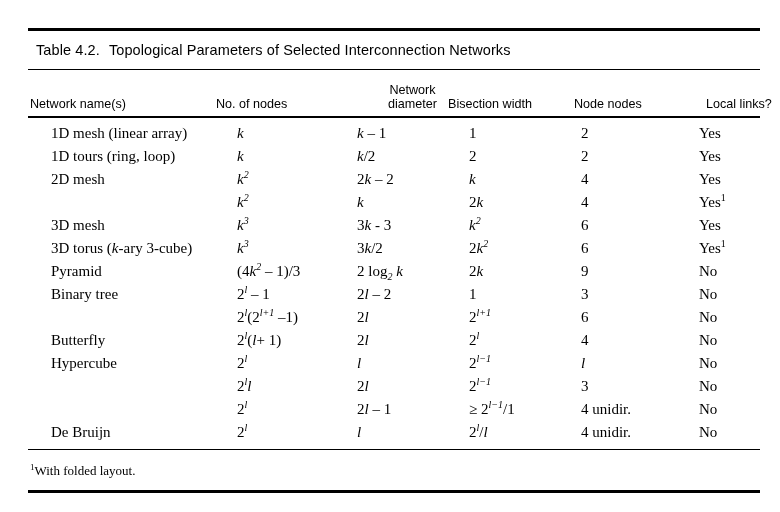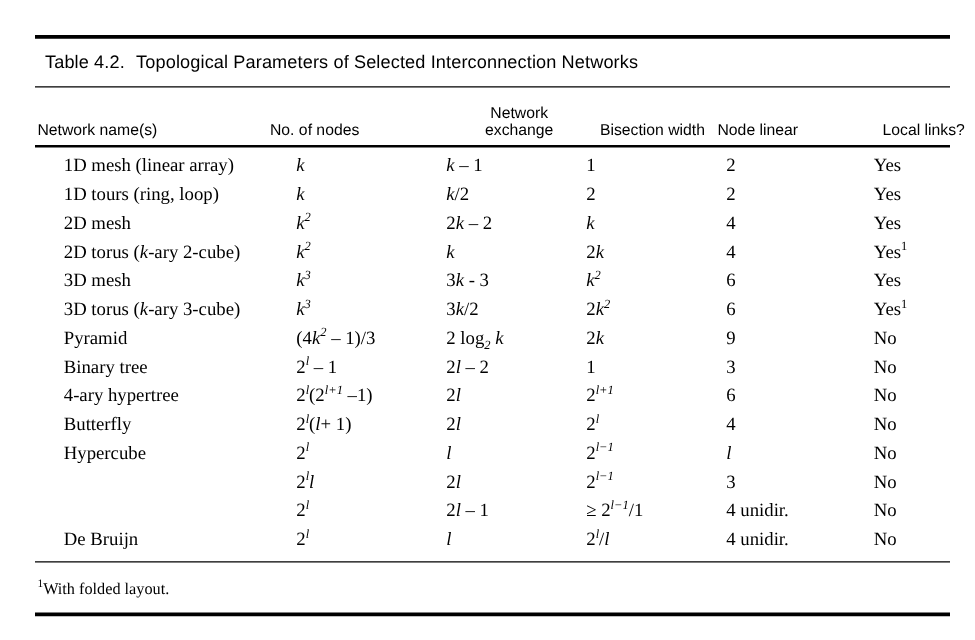--- a/index.html
+++ b/index.html
@@ -67,21 +67,21 @@
   .thead .hcell {
     position: absolute;
     white-space: nowrap;
     line-height: 14px;
   }
   .hc1 { left: 2px;   bottom: 5px; }
   .hc2 { left: 188px; bottom: 5px; }
   .hc3 { left: 340px; bottom: 5px; text-align: center; margin-left: 20px; }
   .hc3 .l1 { display: block; }
   .hc3 .l2 { display: block; }
-  .hc4 { left: 420px; bottom: 5px; margin-left: 32px; }
+  .hc4 { left: 420px; bottom: 5px; }
   .hc5 { left: 546px; bottom: 5px; }
   .hc6 { left: 678px; bottom: 5px; }
 
   
   .tbody {
     position: relative;
     padding-top: 4px;
     padding-bottom: 5px;
     margin-left: 21px;
   }
@@ -135,24 +135,24 @@
       <span class="cap-num">Table 4.2.</span><span>Topological Parameters of Selected Interconnection Networks</span>
     </div>
 
     <div class="rule-thin"></div>
 
     <div class="thead">
       <div class="hcell hc1">Network name(s)</div>
       <div class="hcell hc2">No. of nodes</div>
       <div class="hcell hc3">
         <span class="l1">Network</span>
-        <span class="l2">exchange</span>
+        <span class="l2">diameter</span>
       </div>
       <div class="hcell hc4">Bisection width</div>
-      <div class="hcell hc5">Node linear</div>
+      <div class="hcell hc5">Node nodes</div>
       <div class="hcell hc6">Local links?</div>
     </div>
 
     <div class="rule-mid"></div>
 
     <div class="tbody" id="table-body">
         <div class="row">
           <div class="cell c1">1D mesh (linear array)</div>
           <div class="cell c2 math">k</div>
           <div class="cell c3 math">k<span class="upr"> </span><span class="upr">–</span><span class="upr"> </span><span class="upr">1</span></div>
@@ -170,21 +170,20 @@
         </div>
         <div class="row">
           <div class="cell c1">2D mesh</div>
           <div class="cell c2 math">k<sup>2</sup></div>
           <div class="cell c3 math"><span class="upr">2</span>k<span class="upr"> </span><span class="upr">–</span><span class="upr"> </span><span class="upr">2</span></div>
           <div class="cell c4 math">k</div>
           <div class="cell c5 math"><span class="upr">4</span></div>
           <div class="cell c6">Yes</div>
         </div>
         <div class="row">
-          <div class="cell c1">2D torus (<span class="math">k</span>-ary 2-cube)</div>
           <div class="cell c2 math">k<sup>2</sup></div>
           <div class="cell c3 math">k</div>
           <div class="cell c4 math"><span class="upr">2</span>k</div>
           <div class="cell c5 math"><span class="upr">4</span></div>
           <div class="cell c6">Yes<sup class="upr">1</sup></div>
         </div>
         <div class="row">
           <div class="cell c1">3D mesh</div>
           <div class="cell c2 math">k<sup>3</sup></div>
           <div class="cell c3 math"><span class="upr">3</span>k<span class="upr"> </span><span class="upr">-</span><span class="upr"> </span><span class="upr">3</span></div>
@@ -210,21 +209,20 @@
         </div>
         <div class="row">
           <div class="cell c1">Binary tree</div>
           <div class="cell c2 math"><span class="upr">2</span><sup>l</sup><span class="upr"> </span><span class="upr">–</span><span class="upr"> </span><span class="upr">1</span></div>
           <div class="cell c3 math"><span class="upr">2</span>l<span class="upr"> </span><span class="upr">–</span><span class="upr"> </span><span class="upr">2</span></div>
           <div class="cell c4 math"><span class="upr">1</span></div>
           <div class="cell c5 math"><span class="upr">3</span></div>
           <div class="cell c6">No</div>
         </div>
         <div class="row">
-          <div class="cell c1">4-ary hypertree</div>
           <div class="cell c2 math"><span class="upr">2</span><sup>l</sup><span class="upr">(</span><span class="upr">2</span><sup>l+1</sup><span class="upr"> </span><span class="upr">–</span><span class="upr">1</span><span class="upr">)</span></div>
           <div class="cell c3 math"><span class="upr">2</span>l</div>
           <div class="cell c4 math"><span class="upr">2</span><sup>l+1</sup></div>
           <div class="cell c5 math"><span class="upr">6</span></div>
           <div class="cell c6">No</div>
         </div>
         <div class="row">
           <div class="cell c1">Butterfly</div>
           <div class="cell c2 math"><span class="upr">2</span><sup>l</sup><span class="upr">(</span>l<span class="upr">+</span><span class="upr"> </span><span class="upr">1</span><span class="upr">)</span></div>
           <div class="cell c3 math"><span class="upr">2</span>l</div>

